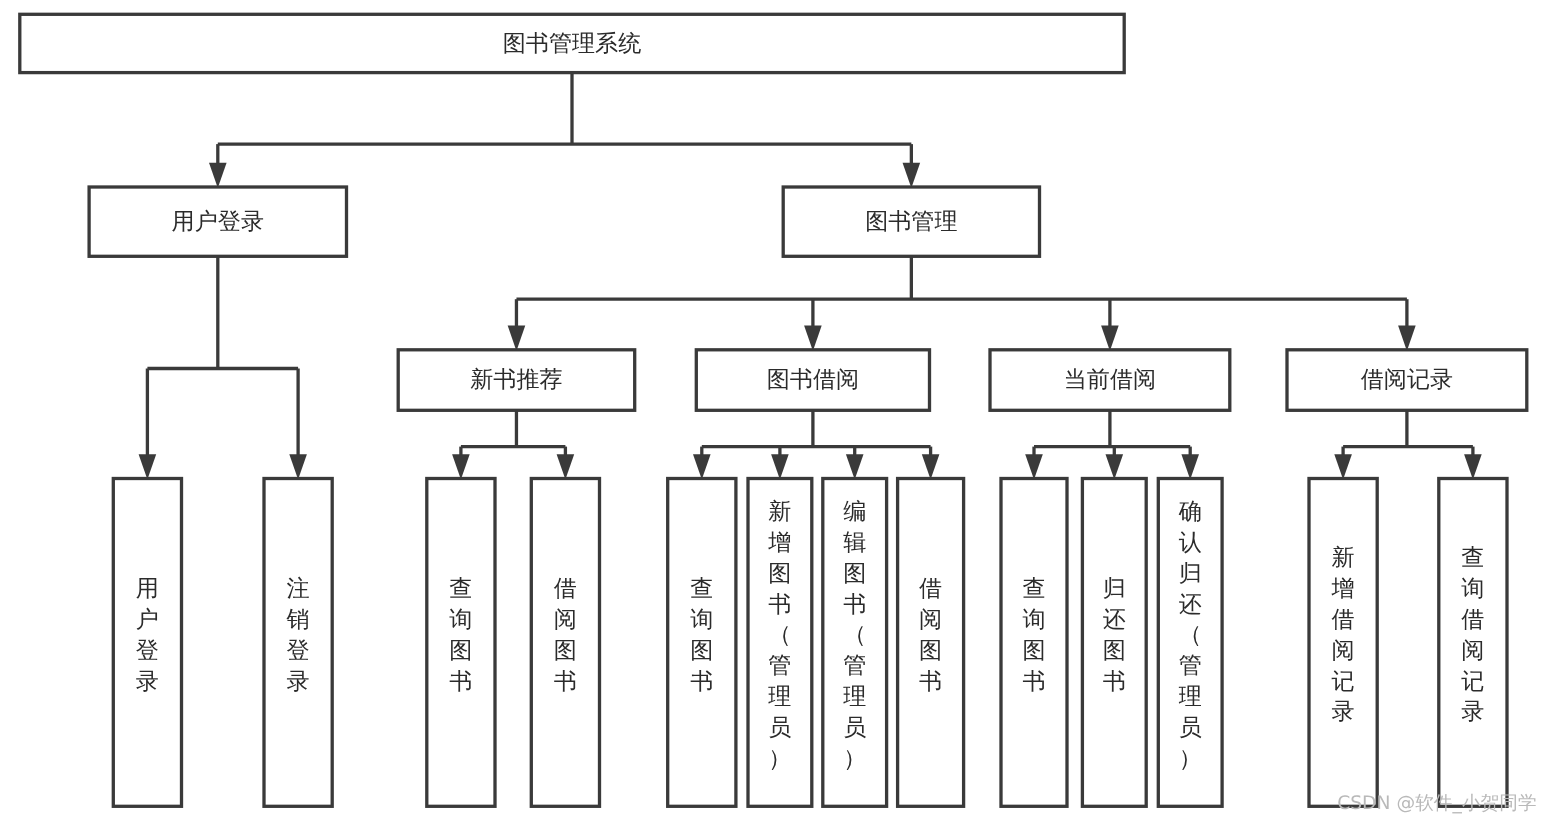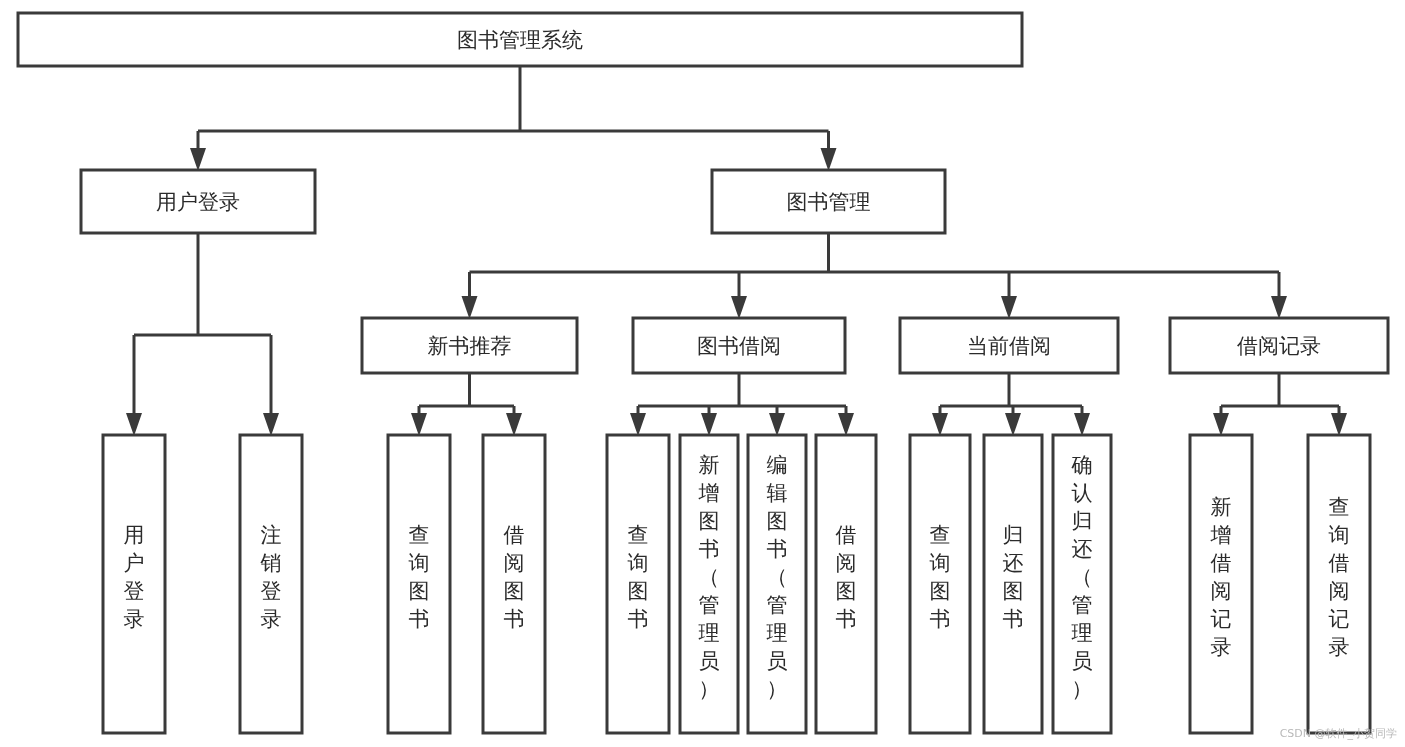--- a/index.html
+++ b/index.html
@@ -53,21 +53,21 @@
   }
   .edge-arrow {
     fill: #3a3a3a;
     stroke: none;
   }
   .watermark {
     position: absolute;
     right: 8px;
     bottom: 6px;
     font-family: "DejaVu Sans", "Liberation Sans", sans-serif;
-    font-size: 11px;
+    font-size: 17px;
     color: #b9b9b9;
     white-space: nowrap;
     user-select: none;
   }
 </style>
 </head>
 <body>
 
 <div id="diagram-root">
   <svg id="tree-svg" viewBox="0 0 1405 747">

